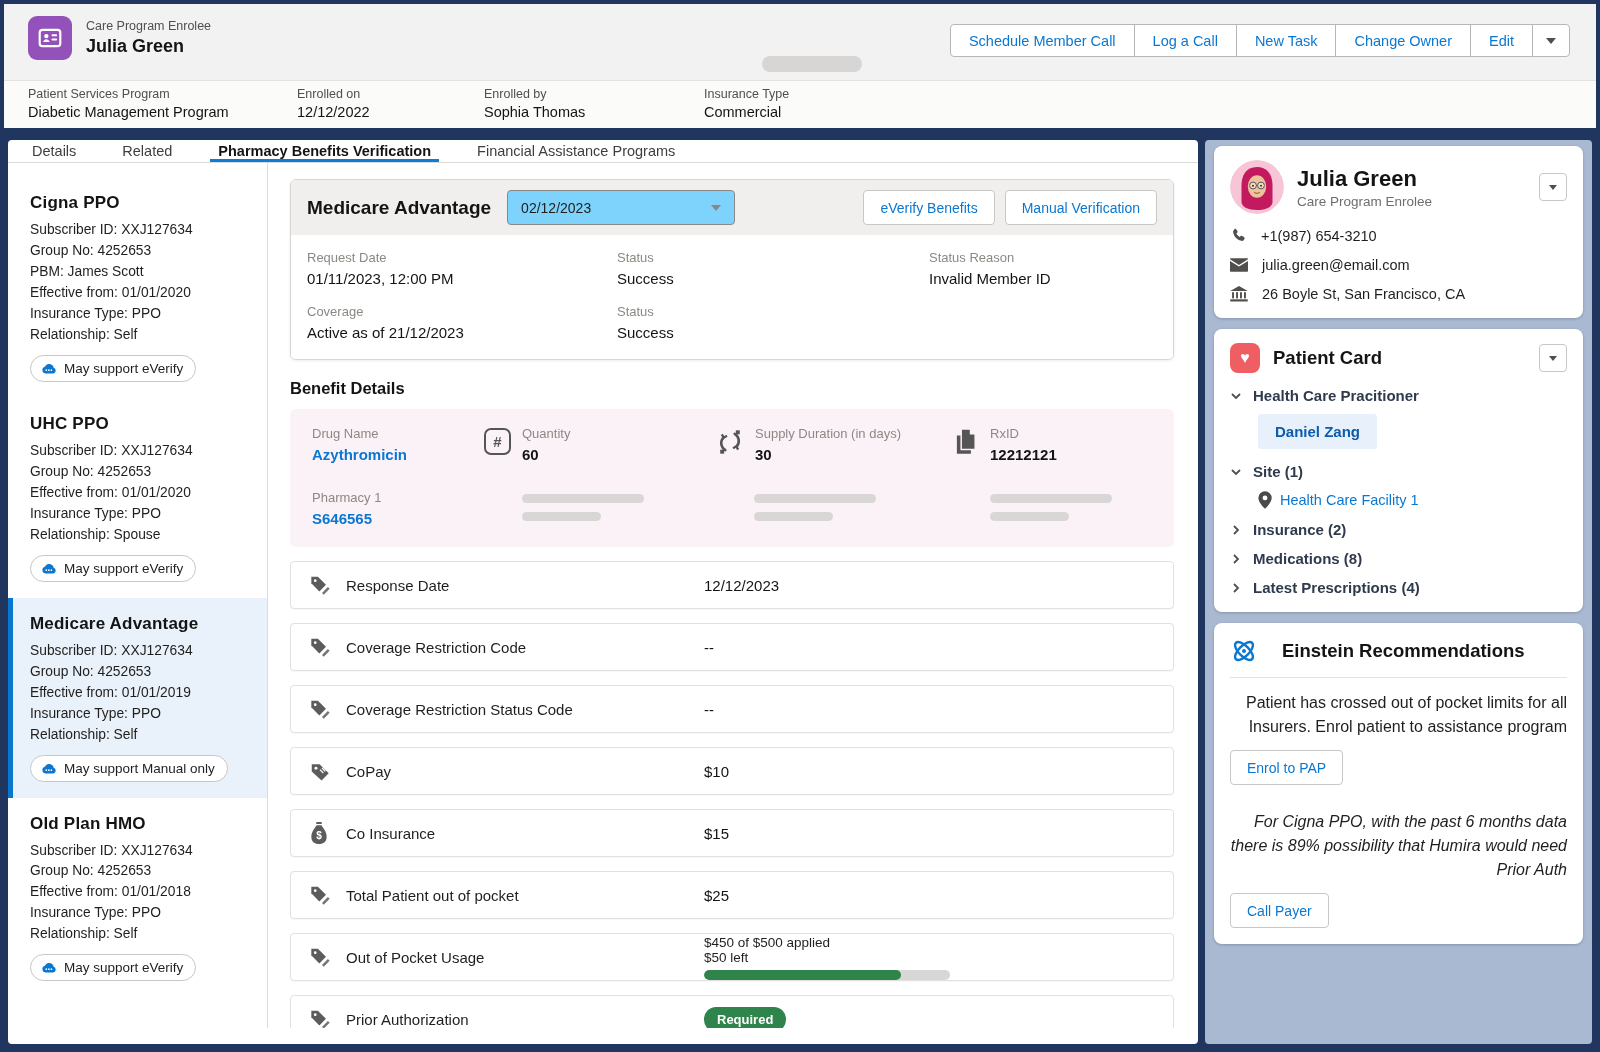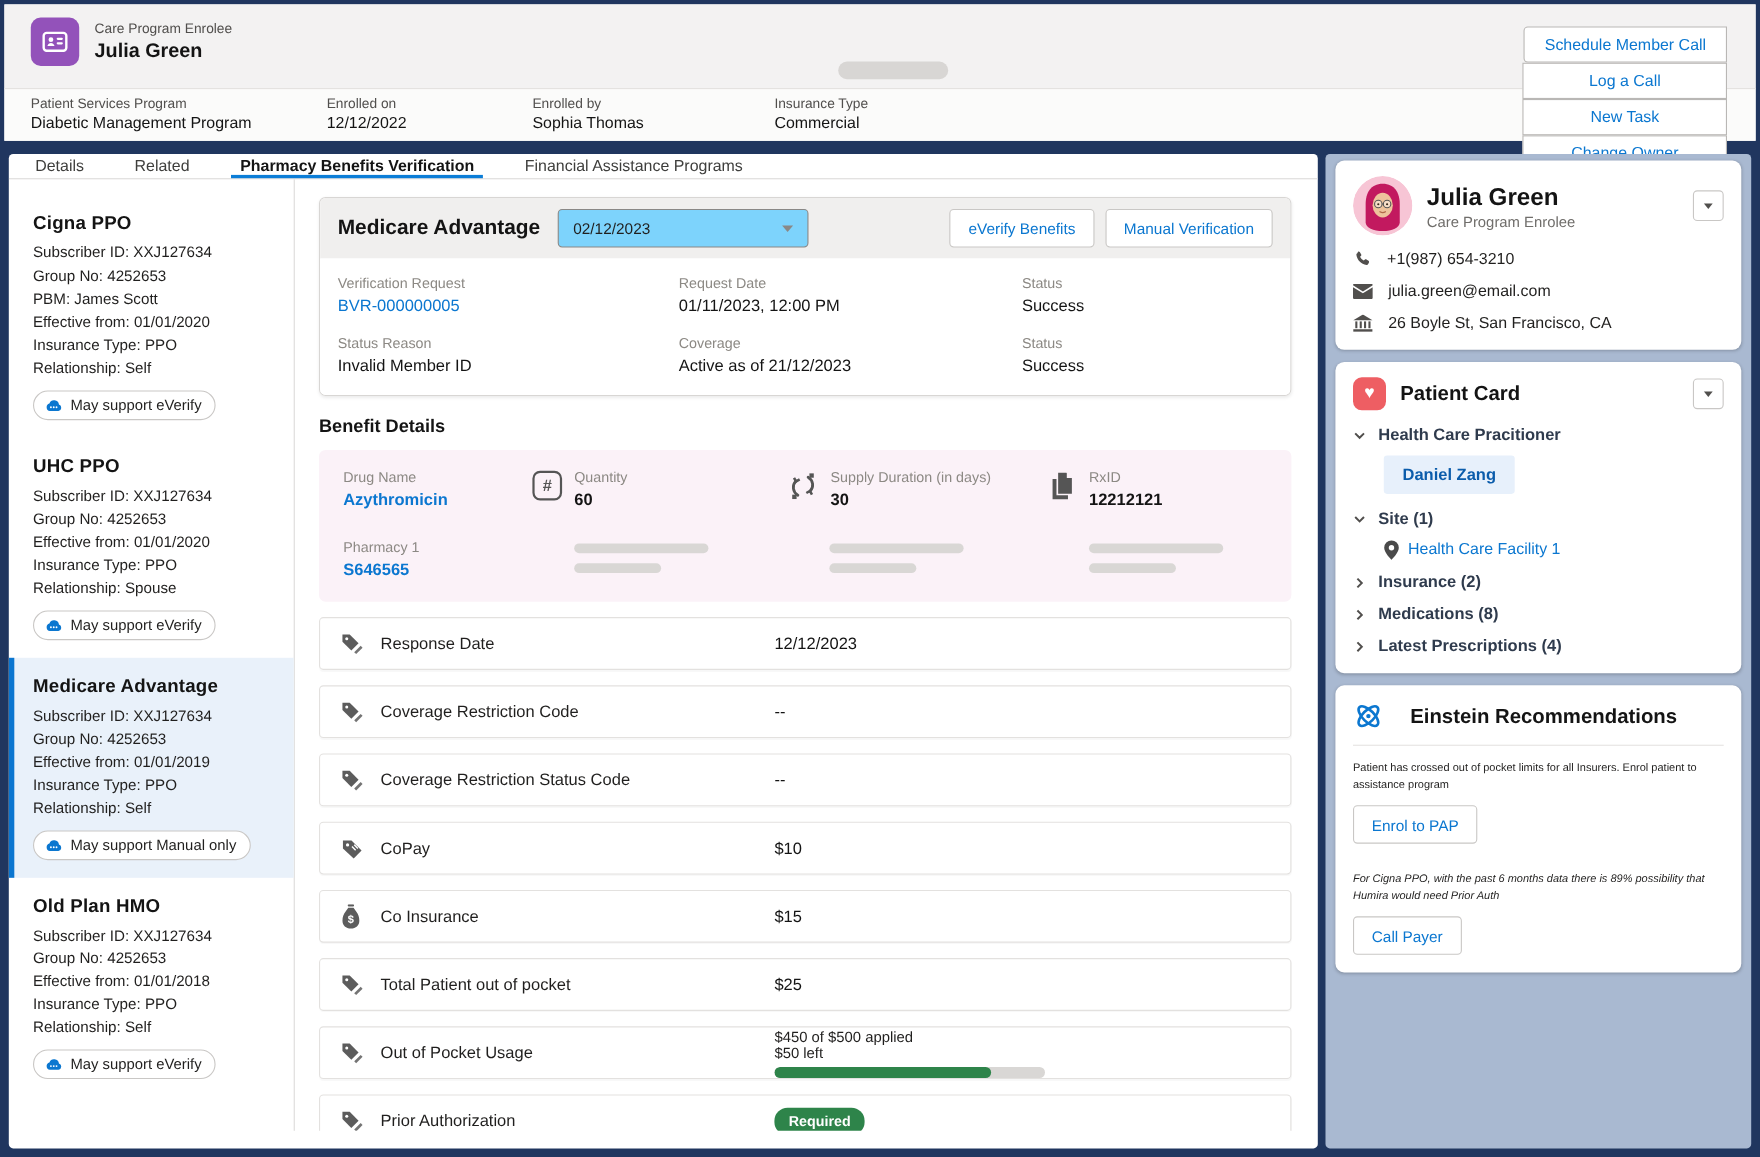--- a/index.html
+++ b/index.html
@@ -7,21 +7,21 @@
   body { font-family:"Liberation Sans", sans-serif; background:#20365f; position:relative; overflow:hidden; }
 
   
   .topbar { position:absolute; left:4px; top:4px; width:1592px; height:124px; background:#fbfbfa; }
   .topbar-row1 { height:76px; background:#f3f2f2; position:relative; display:flex; align-items:center; padding:0 24px; }
   .entity { display:flex; align-items:center; gap:14px; margin-top:-8px; }
   .entity-icon { width:44px; height:44px; border-radius:9px; background:#9352ba; display:flex; align-items:center; justify-content:center; }
   .entity-text .elabel { font-size:12.5px; color:#514f4d; margin-bottom:3px; }
   .entity-text .ename { font-size:18px; font-weight:800; color:#141414; }
   .thumb { position:absolute; left:758px; top:52px; width:100px; height:16px; background:#d8d6d4; border-radius:8px; }
-  .actions { position:absolute; right:26px; top:20px; display:flex;flex-direction:column; }
+  .actions { position:absolute; right:26px; top:20px; display:flex; }
   .abtn { background:#fff; border:1px solid #b9b7b5; color:#0b77d0; font-size:14.5px; height:33px; padding:0 18px; margin-left:-1px; cursor:pointer; font-family:inherit; }
   .abtn:first-child { border-radius:4px 0 0 4px; margin-left:0; }
   .abtn.dd { width:38px; padding:0; border-radius:0 4px 4px 0; display:flex; align-items:center; justify-content:center; }
   .caret { width:0; height:0; border-left:5px solid transparent; border-right:5px solid transparent; border-top:6px solid #514f4d; display:inline-block; }
   .topbar-row2 { height:48px; display:flex; padding:6px 0 0 24px; background:#fbfbfa; border-top:1px solid #e4e2e0; }
   .hfld { display:flex; flex-direction:column; gap:3px; }
   .hfld .flabel { font-size:12.5px; color:#514f4d; }
   .hfld .fvalue { font-size:14.5px; color:#141414; }
   .hfld.w1{width:269px}.hfld.w2{width:187px}.hfld.w3{width:220px}
 
@@ -95,21 +95,21 @@
   .pc-head { display:flex; align-items:center; gap:13px; margin-bottom:14px; }
   .heart { width:30px; height:30px; border-radius:8px; background:#ee5e63; display:flex; align-items:center; justify-content:center; color:#fff; font-size:16px; }
   .rtitle { font-size:18.5px; font-weight:800; color:#141414; }
   .tree-row { display:flex; align-items:center; gap:11px; margin-top:12px; cursor:pointer; }
   .tree-lbl { font-size:15px; font-weight:700; color:#2f3b4d; }
   .chip { display:inline-block; margin:10px 0 2px 28px; background:#e7f0fb; color:#0b5cab; font-weight:800; font-size:15px; padding:9px 17px; border-radius:3px; cursor:pointer; }
   .site-link { display:flex; align-items:center; gap:8px; margin:11px 0 2px 28px; cursor:pointer; }
   .site-link span { font-size:14.5px; color:#0b77d0; }
 
   .ein-head { display:flex; align-items:center; gap:24px; padding-bottom:12px; border-bottom:1px solid #e5e3e1; margin-bottom:13px; }
-  .ein-text { font-size:10px; color:#201f1e; line-height:1.5; margin-bottom:11px; }
+  .ein-text { font-size:16px; color:#201f1e; line-height:1.5; margin-bottom:11px;text-align:right; }
   .ein-text.second { margin-top:25px;font-style:italic; }
 
   svg { display:block; }
 </style>
 </head>
 <body>
 
 <header class="topbar">
   <div class="topbar-row1">
     <div class="entity">
@@ -252,24 +252,20 @@
           <div class="datebox">
             <span>02/12/2023</span>
             <span class="caret" style="border-top-color:#8a8886"></span>
           </div>
           <div class="vbtns">
             <button class="btn-white">eVerify Benefits</button>
             <button class="btn-white">Manual Verification</button>
           </div>
         </div>
         <div class="vcard-body">
-          <div class="fld">
-              <div class="flabel">Verification Request</div>
-              <div class="fvalue link">BVR-000000005</div>
-            </div>
           <div class="fld">
               <div class="flabel">Request Date</div>
               <div class="fvalue">01/11/2023, 12:00 PM</div>
             </div>
           <div class="fld">
               <div class="flabel">Status</div>
               <div class="fvalue">Success</div>
             </div>
           <div class="fld">
               <div class="flabel">Status Reason</div>

